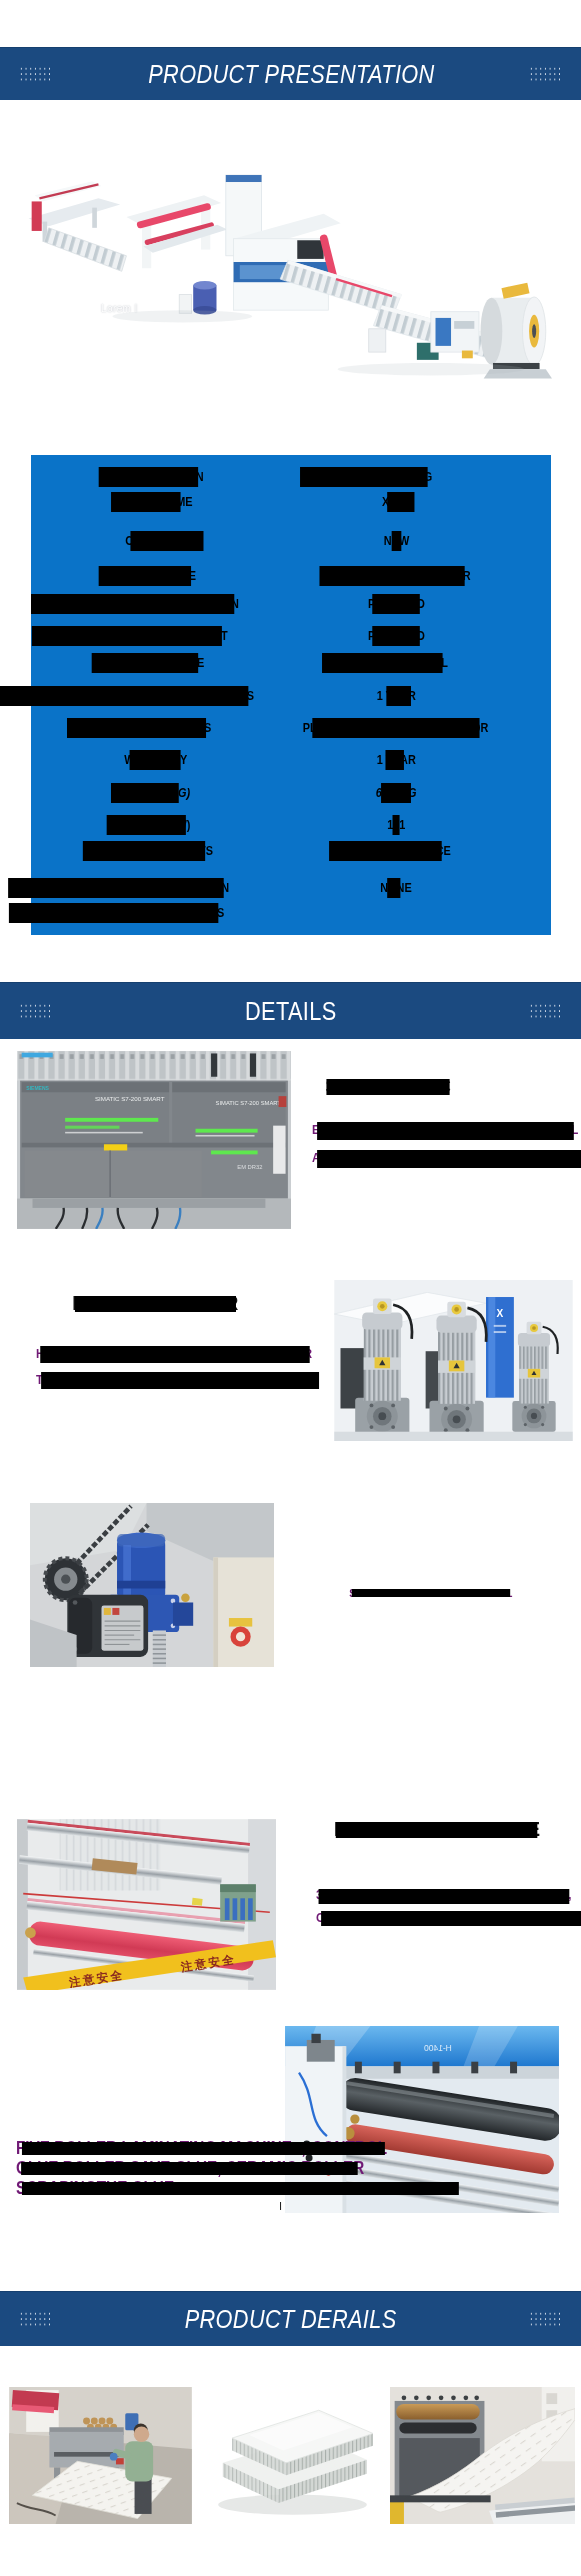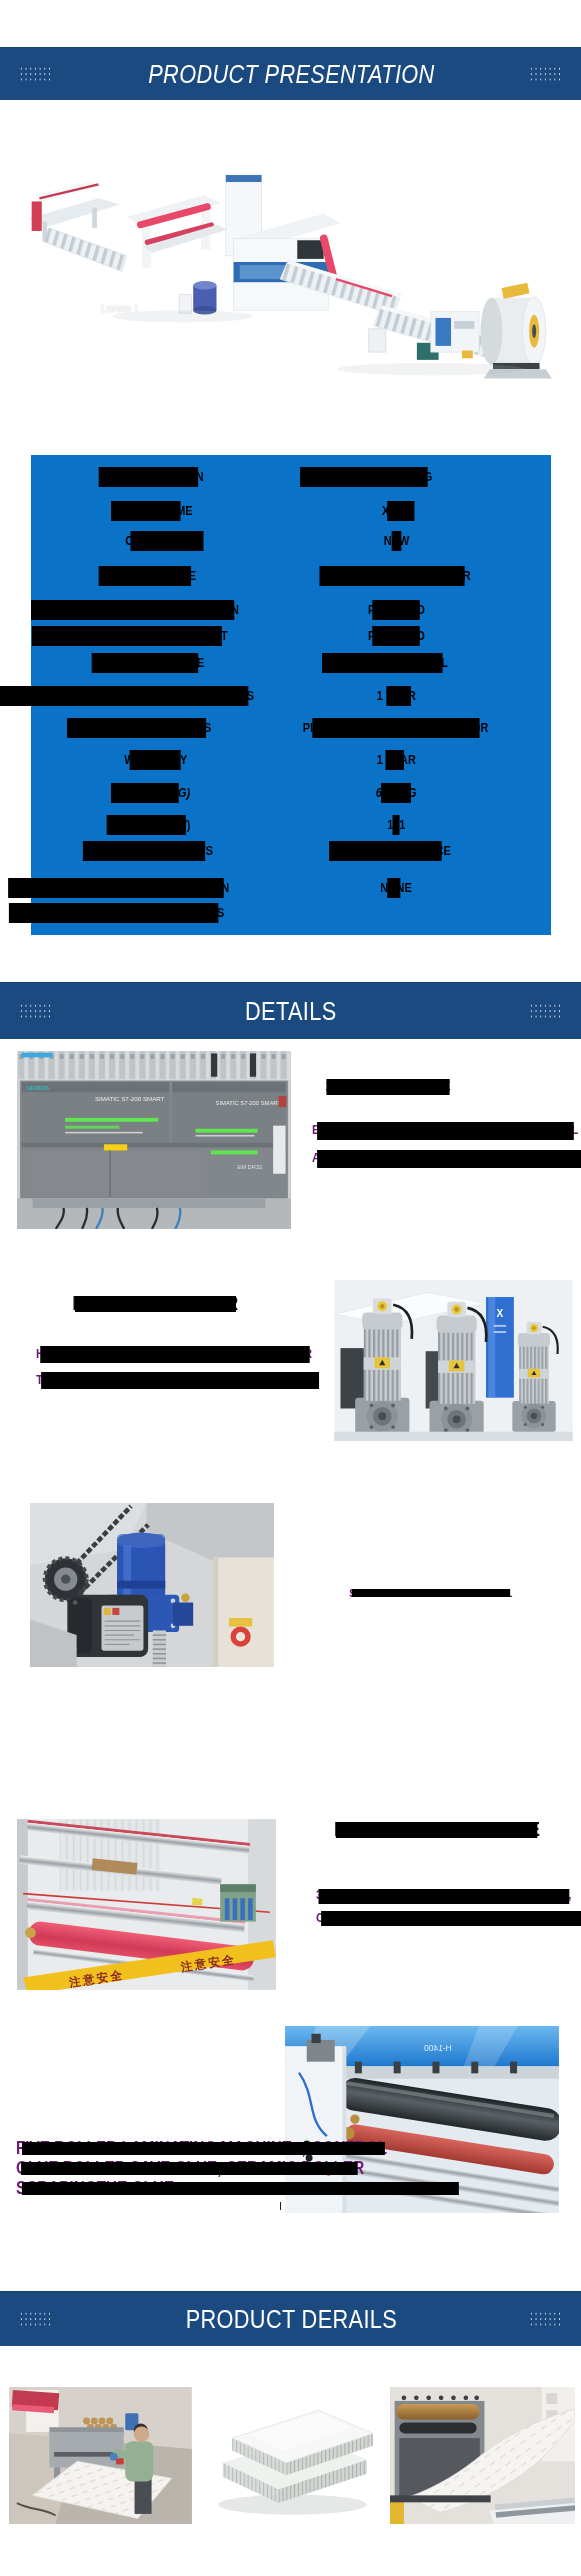--- a/index.html
+++ b/index.html
@@ -132,21 +132,21 @@
       <div class="t-row" style="top: 14px;">
         <div class="t-cl">
           <span class="redact cond" style="--bl: -8%; --br: 6%;">PLACE OF ORIGIN</span>
         </div>
         <div class="t-cr">
           <div class="t-line"><span class="redact cond" style="--bl: -80%; --br: 6%;">GUANGDONG</span></div>
           <div class="t-line"><span class="redact cond"></span></div>
         </div>
       </div>
 
-      <div class="t-row" style="top: 39px; margin-top: 9px;">
+      <div class="t-row" style="top: 39px;">
         <div class="t-cl">
           <span class="redact cond" style="--bl: -10%; --br: 16%;">BRAND NAME</span>
         </div>
         <div class="t-cr">
           <div class="t-line"><span class="redact cond" style="--bl: 18%; --br: -18%;">XINLI</span></div>
           <div class="t-line"><span class="redact cond"></span></div>
         </div>
       </div>
 
       <div class="t-row" style="top: 78px;">
@@ -162,21 +162,21 @@
       <div class="t-row" style="top: 113px;">
         <div class="t-cl">
           <span class="redact cond" style="--bl: -18%; --br: 6%;">MACHINE TYPE</span>
         </div>
         <div class="t-cr">
           <div class="t-line"><span class="redact cond" style="--bl: -2%; --br: 4%;">PUR HOT MELT LAMINATOR</span></div>
           <div class="t-line"><span class="redact cond"></span></div>
         </div>
       </div>
 
-      <div class="t-row" style="top: 147px; padding-left: 8px;">
+      <div class="t-row" style="top: 141px; padding-left: 8px;">
         <div class="t-cl">
           <span class="redact cond" style="--bl: -25%; --br: 3%;">VIDEO OUTGOING-INSPECTION</span>
         </div>
         <div class="t-cr">
           <div class="t-line"><span class="redact cond" style="--bl: 8%; --br: 9%;">PROVIDED</span></div>
           <div class="t-line"><span class="redact cond"></span></div>
         </div>
       </div>
 
       <div class="t-row" style="top: 173px;">
@@ -581,21 +581,21 @@
     <circle cx="56" cy="190" r="3" fill="#c33a32"></circle>
     <circle cx="90" cy="120" r="6" fill="#b98f3e"></circle>
   </svg>
   <div class="d-body lh25" style="left:15.5px;top:2138px;width:268px;font-size:18px;">
     <span class="d-line"><span class="redact tips condL" style="--bl: 1.5%; --br: 0.5%;">FIVE ROLLER LAMINATING MACHINE ，CONTROL</span></span>
     <span class="d-line"><span class="redact tips condL" style="--bl: 1.5%; --br: 2%;">GLUE ROLLER SAVE GLUE, CERAMIC ROLLER</span></span>
     <span class="d-line"><span class="redact tips condL" style="--bl: 4%; --br: -180%;">SCRAPINGTHE GLUE</span></span>
   </div>
   <div class="stray" style="left:279px;top:2200px;">I</div>
 
-  <div class="bar" style="top:2291px;height:54px;">
+  <div class="bar" style="top:2291px;height:54px;font-style:italic;">
     <div class="dots dots-l"></div>
     <span class="bar-title">PRODUCT DERAILS</span>
     <div class="dots dots-r"></div>
   </div>
 
   <svg class="abs" style="left:8.5px;top:2387px;" width="183" height="137" viewBox="0 0 236 177">
     <defs>
       <pattern id="fSheet" width="14" height="10" patternUnits="userSpaceOnUse" patternTransform="rotate(-20)">
         <rect width="14" height="10" fill="#f4f3ef"></rect>
           <rect width="7" height="1.4" fill="#d9d6cf"></rect>

